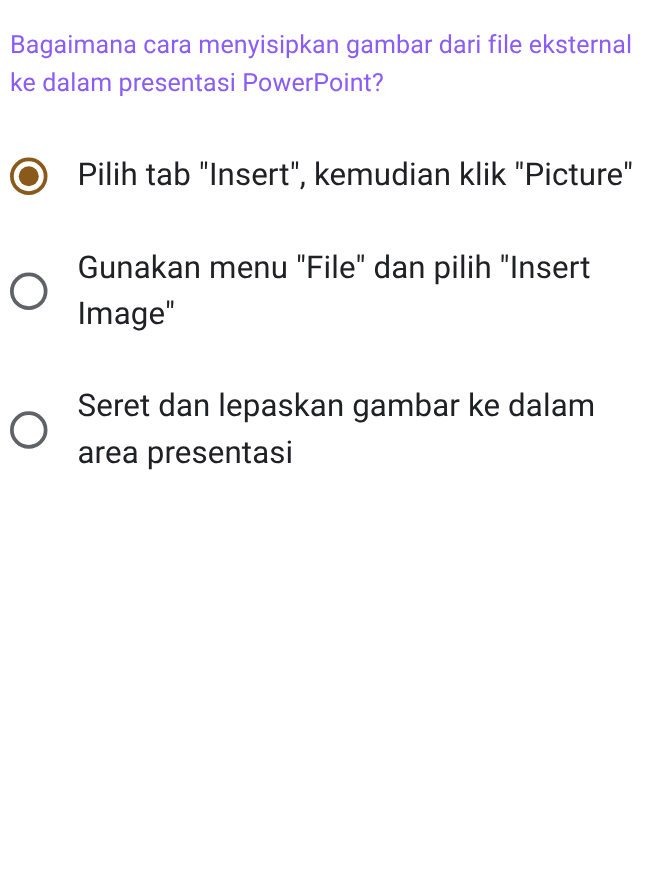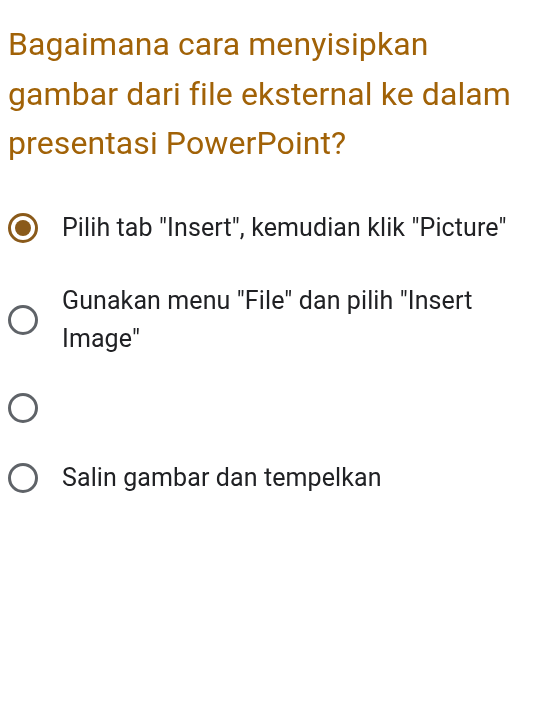--- a/index.html
+++ b/index.html
@@ -9,23 +9,23 @@
     }
     body {
       font-family: Roboto, Arial, sans-serif;
       width: 534px;
       height: 705px;
       background: #ffffff;
       padding: 20px 8px 0 8px;
       overflow: hidden;
     }
     .question {
-      font-size: 32px;
+      font-size: 20px;
       line-height: 1.55;
-      color: #a16207;
+      color: #8b5cf6;
       margin-bottom: 40px;
       letter-spacing: 0.1px;
     }
     .options {
       display: flex;
       flex-direction: column;
       gap: 36px;
     }
     .option {
       display: flex;
@@ -90,22 +90,16 @@
     </div>
     <div class="option-text">Gunakan menu "File" dan pilih "Insert Image"</div>
   </div>
 
 
   <div class="option">
     <div class="radio">
       <div class="radio-outer"></div>
 
     </div>
+    <div class="option-text">Seret dan lepaskan gambar ke dalam area presentasi</div>
   </div>
 
-  <div class="option">
-    <div class="radio">
-      <div class="radio-outer"></div>
-
-    </div>
-    <div class="option-text">Salin gambar dan tempelkan</div>
-  </div>
 </div>
 
 </body></html>

